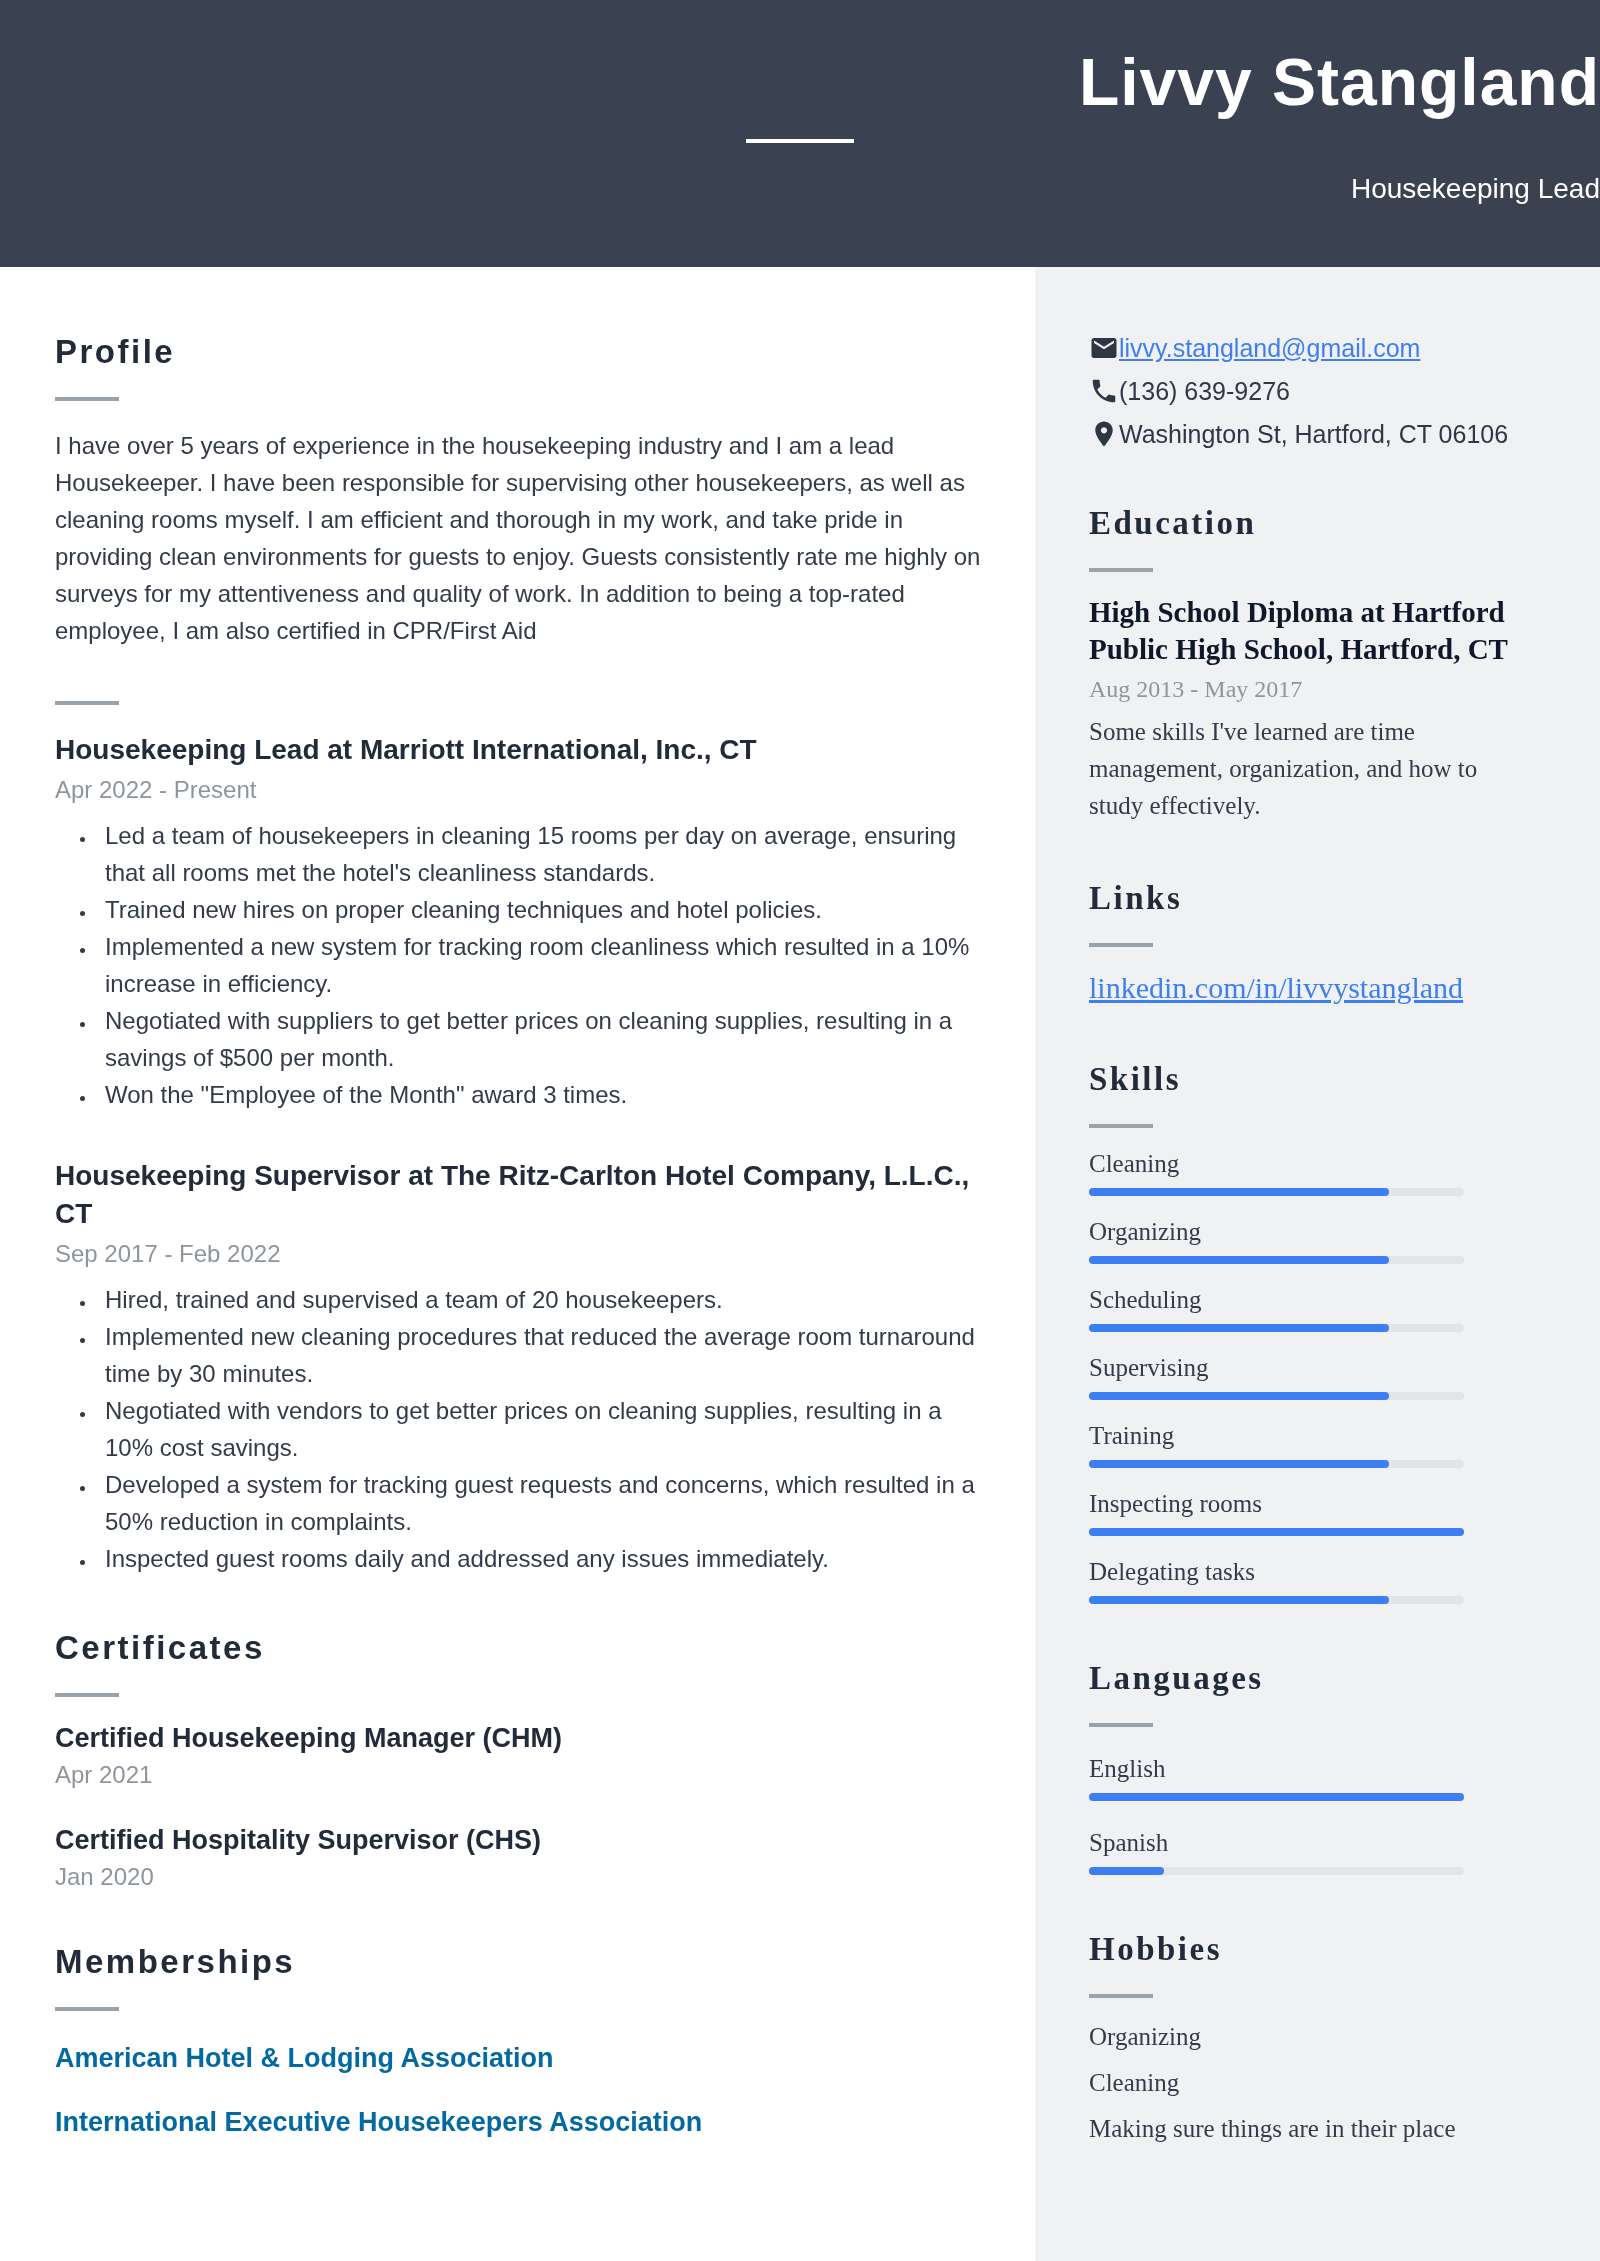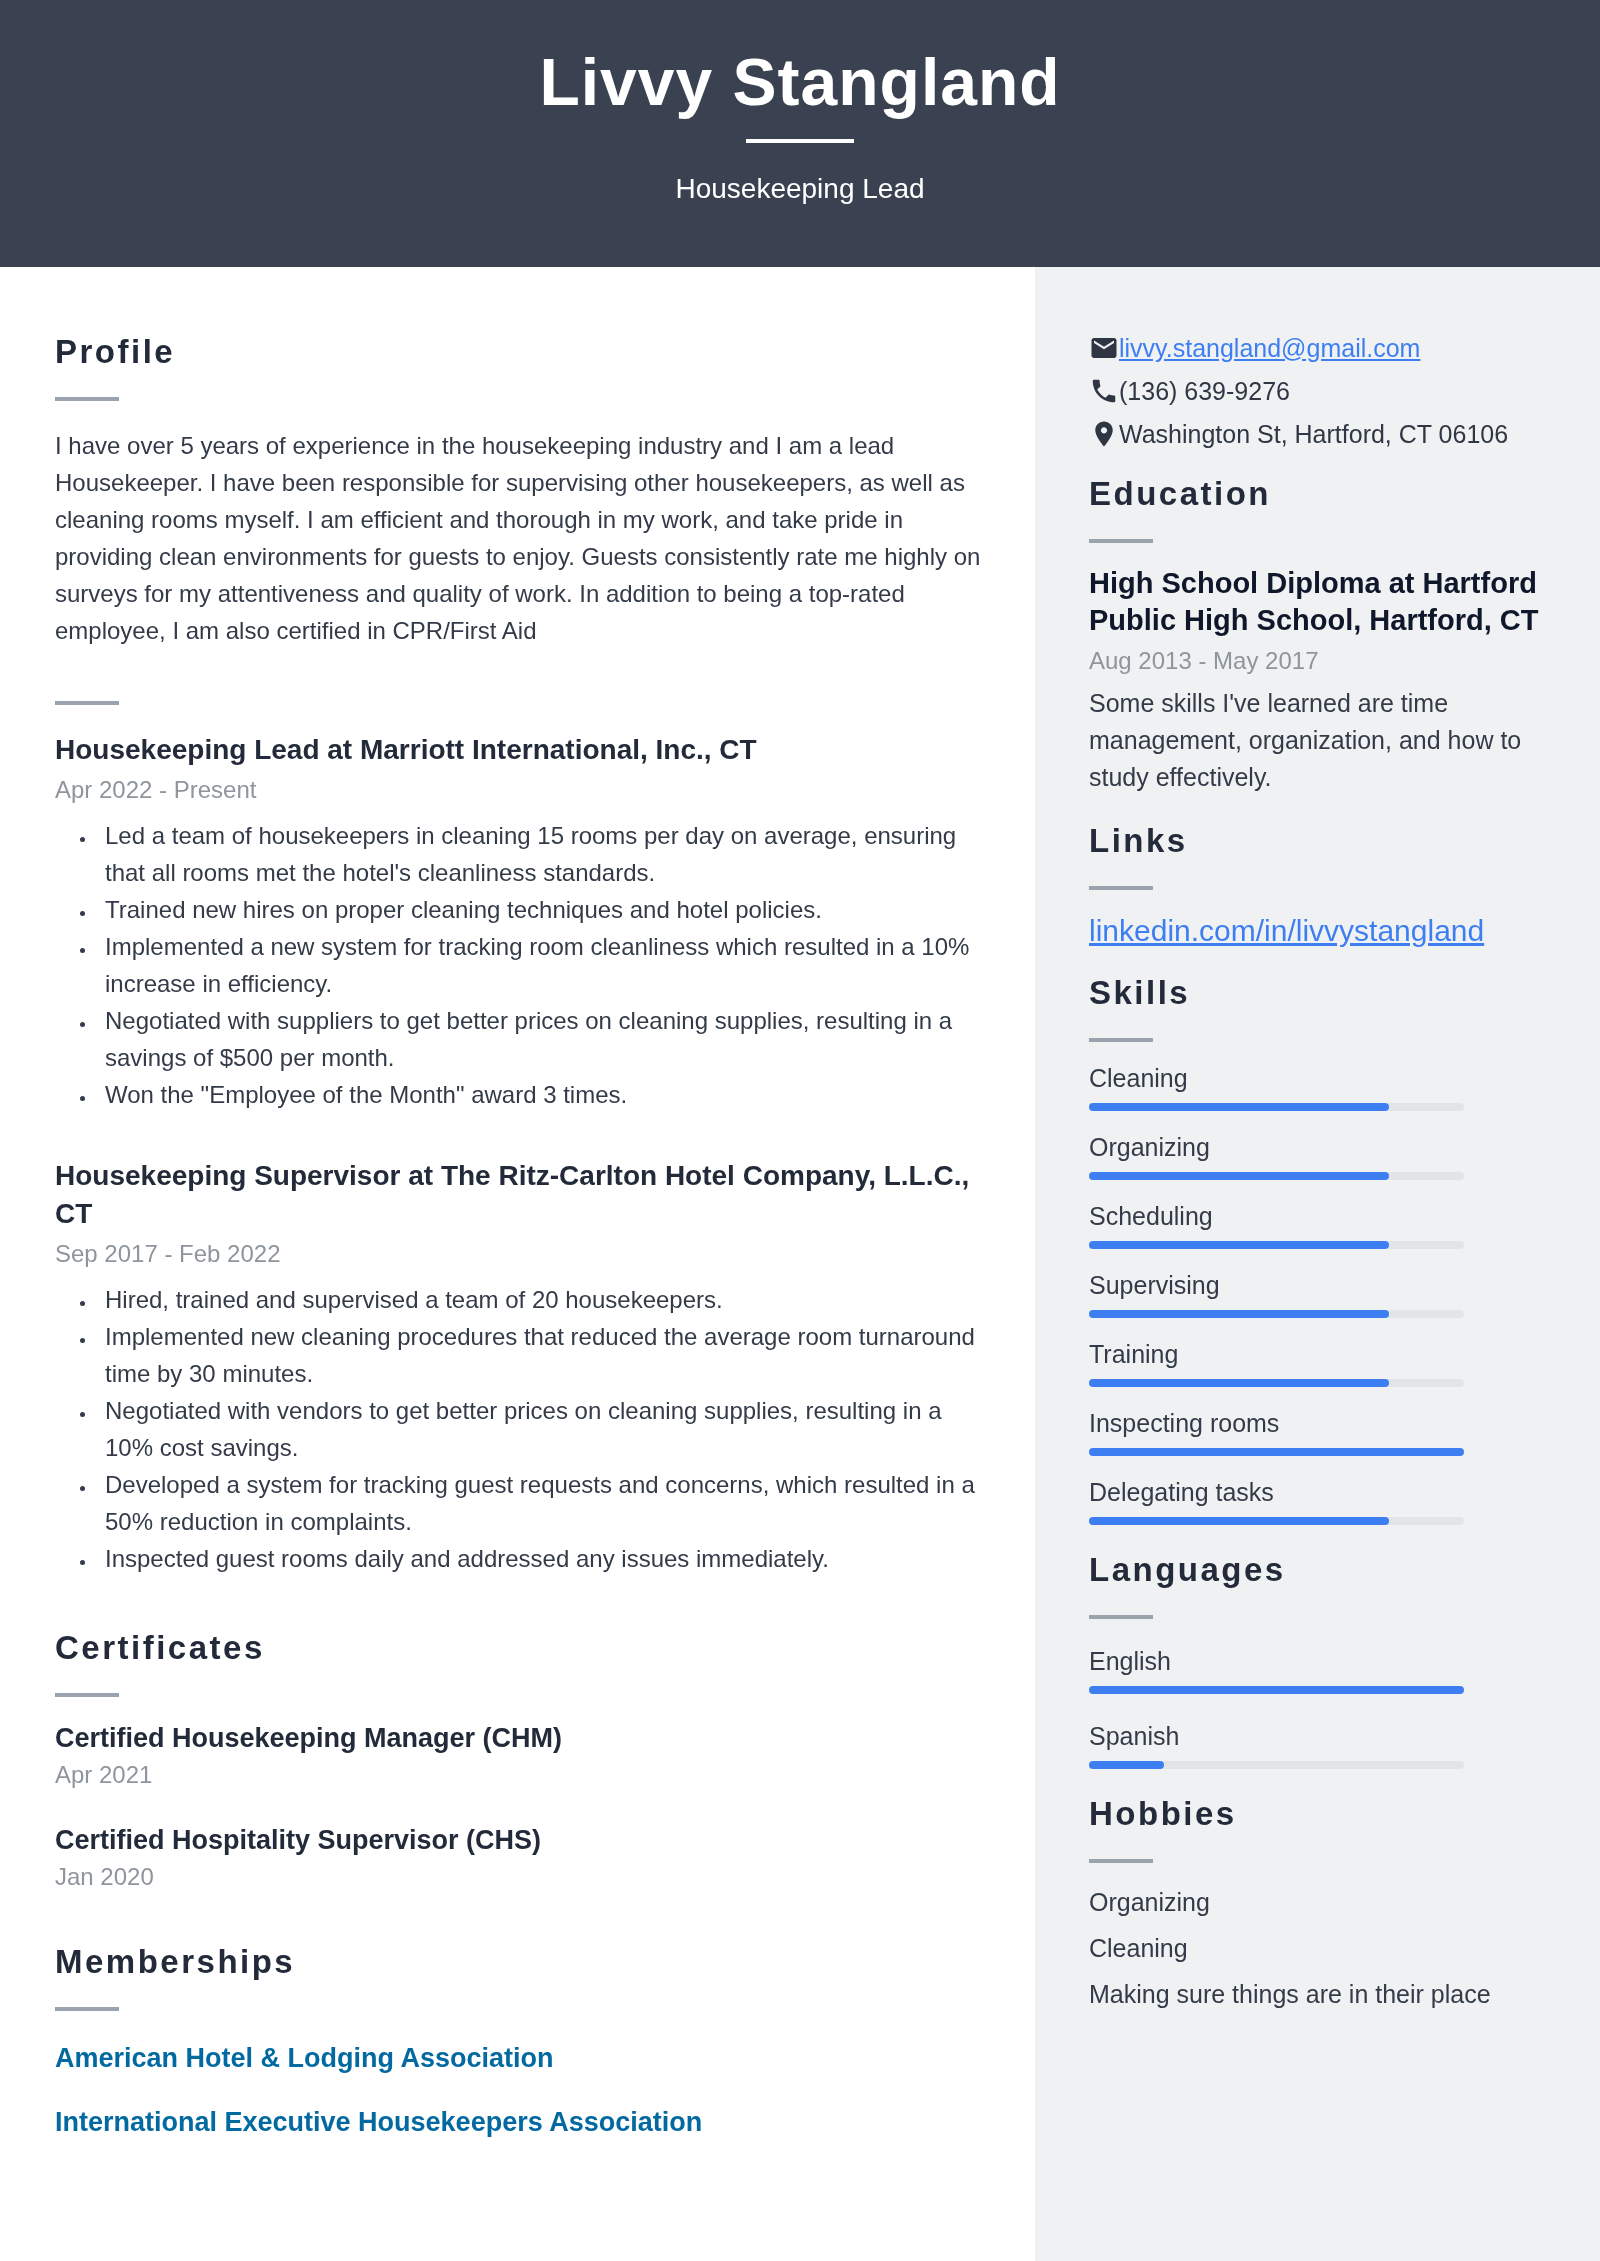--- a/index.html
+++ b/index.html
@@ -8,21 +8,21 @@
     height:2261px;
     font-family:"Liberation Sans", sans-serif;
     background:#ffffff;
     overflow:hidden;
     color:#333b49;
   }
   
   .page-header {
     height:267px;
     background:#3a4252;
-    text-align:center;
+    text-align:right;
     padding-top:46px;
   }
   .candidate-name {
     color:#ffffff;
     font-size:66px;
     font-weight:bold;
     line-height:1.1;
     letter-spacing:1px;
   }
   .name-underline {
@@ -68,21 +68,21 @@
 
   
   .contact-row {
     display:flex; align-items:center; 
     margin-bottom:13px; white-space:nowrap;
     font-size:25px; color:#2f3745;
   }
   .contact-row svg { width:30px; height:30px; flex:none; fill:#2e3644; }
   a.link { color:#3d7ff2; text-decoration:underline; }
 
-  .side-section { margin-top:26px; }
+  .side-section { margin-top:56px;font-family:Liberation Serif, serif; }
   .degree-title { font-size:29px; font-weight:bold; color:#0f172a; line-height:37px; max-width:452px; }
   .edu-block { margin-top:22px; }
   .edu-dates { font-size:24px; color:#8e959d; margin-top:8px; }
   .edu-desc { font-size:25px; line-height:37px; margin-top:10px; max-width:445px; }
 
   .link-item { display:inline-block; margin-top:24px; font-size:30px; }
 
   .skill-row { margin-top:22px; }
   .skill-label { display:block; font-size:25px; color:#333b49; margin-bottom:10px; }
   .bar { width:375px; height:8px; border-radius:4px; background:#e2e4e8; }

